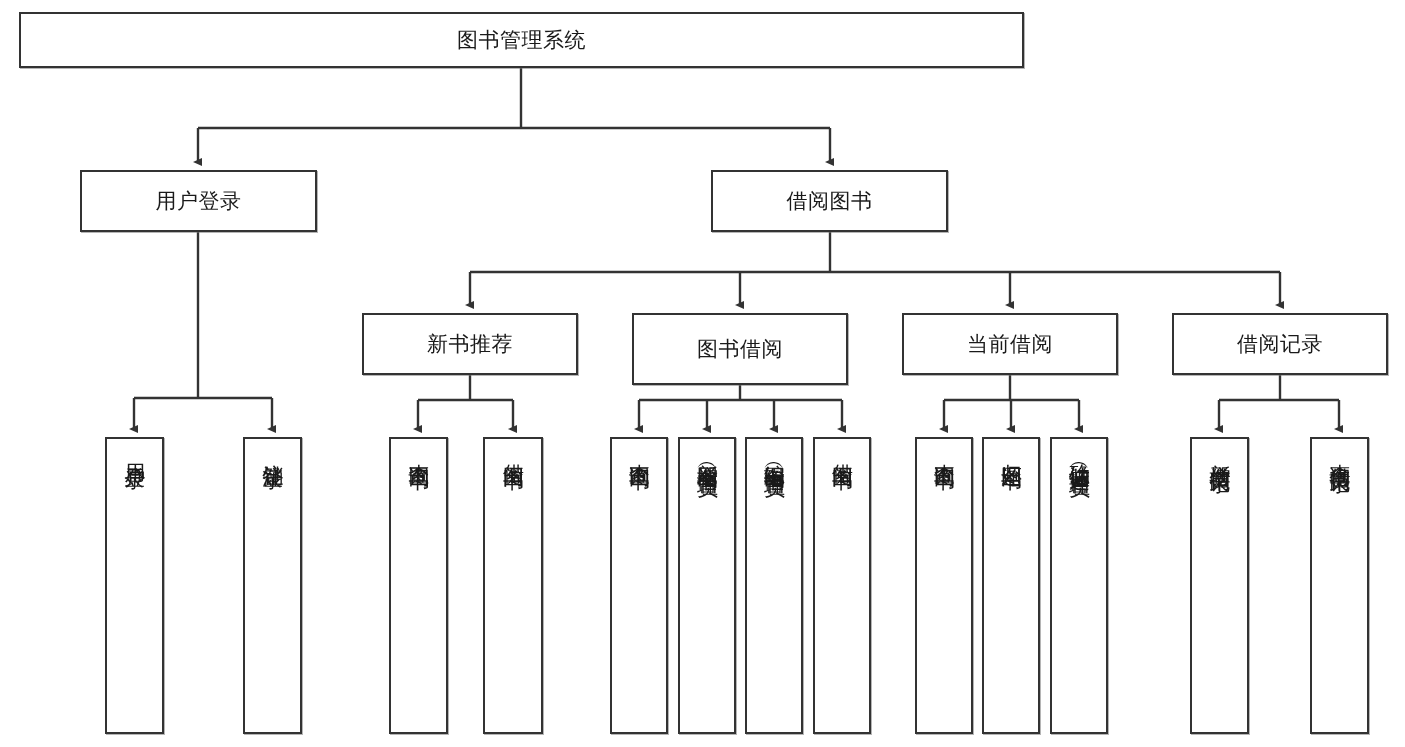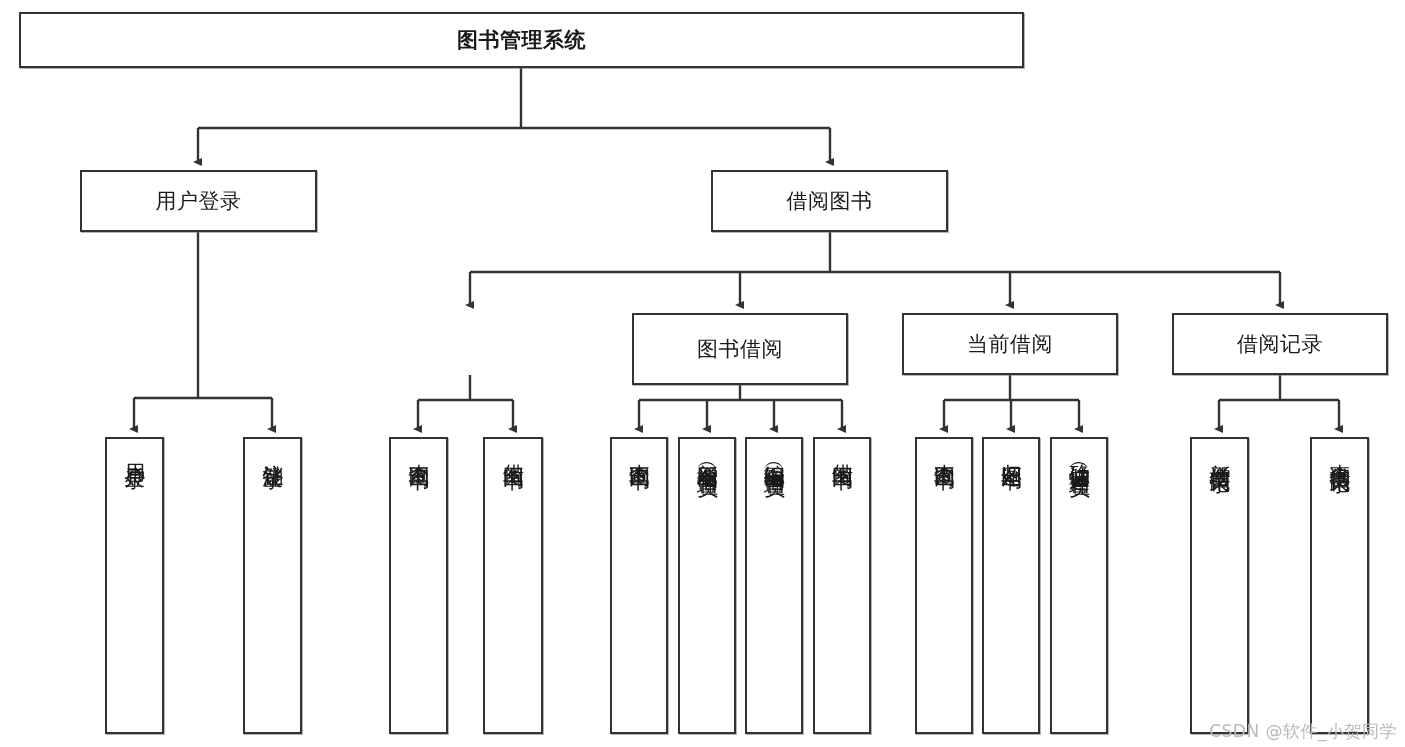--- a/index.html
+++ b/index.html
@@ -115,31 +115,34 @@
       <path d="M1011,400 L1011,429" marker-end="url(#arrow)"></path>
       <path d="M1079,400 L1079,429" marker-end="url(#arrow)"></path>
 
       <path d="M1280,375 L1280,400"></path>
       <path d="M1219,400 L1339,400"></path>
       <path d="M1219,400 L1219,429" marker-end="url(#arrow)"></path>
       <path d="M1339,400 L1339,429" marker-end="url(#arrow)"></path>
     </g>
   </svg>
 
-  <div class="node" id="n-root" style="left: 19px; top: 12px; width: 1005px; height: 56px; font-weight: bold;">
+  <div class="node" id="n-root" style="left: 19px; top: 12px; width: 1005px; height: 56px;">
     <span class="lbl">图书管理系统</span>
   </div>
 
   <div class="node" id="n-l2-0" style="left: 80px; top: 170px; width: 237px; height: 62px;">
     <span class="lbl">用户登录</span>
   </div>
   <div class="node" id="n-l2-1" style="left: 711px; top: 170px; width: 237px; height: 62px;">
     <span class="lbl">借阅图书</span>
   </div>
 
+  <div class="node" id="n-l3-0" style="left: 362px; top: 313px; width: 216px; height: 62px;">
+    <span class="lbl">新书推荐</span>
+  </div>
   <div class="node" id="n-l3-1" style="left: 632px; top: 313px; width: 216px; height: 72px;">
     <span class="lbl">图书借阅</span>
   </div>
   <div class="node" id="n-l3-2" style="left: 902px; top: 313px; width: 216px; height: 62px;">
     <span class="lbl">当前借阅</span>
   </div>
   <div class="node" id="n-l3-3" style="left: 1172px; top: 313px; width: 216px; height: 62px;">
     <span class="lbl">借阅记录</span>
   </div>
 
@@ -176,15 +179,14 @@
   <div class="node leaf" id="n-leaf-10" style="left: 1050px; top: 437px; width: 58px; height: 297px;">
     <span class="lbl">确认归还（管理员）</span>
   </div>
   <div class="node leaf" id="n-leaf-11" style="left: 1190px; top: 437px; width: 59px; height: 297px;">
     <span class="lbl">新增借阅记录</span>
   </div>
   <div class="node leaf" id="n-leaf-12" style="left: 1310px; top: 437px; width: 59px; height: 297px;">
     <span class="lbl">查询借阅记录</span>
   </div>
 
-  <div id="watermark">CSDN @软件_小贺同学</div>
 
 </div>
 
 </body></html>

